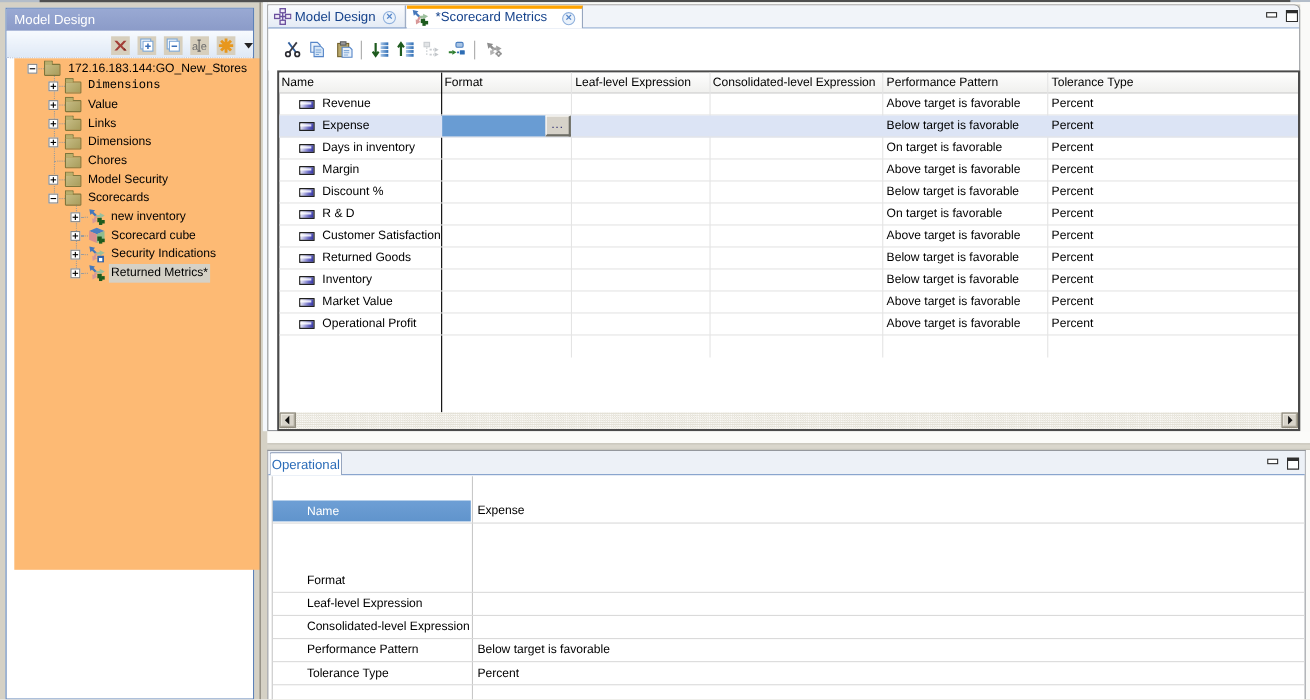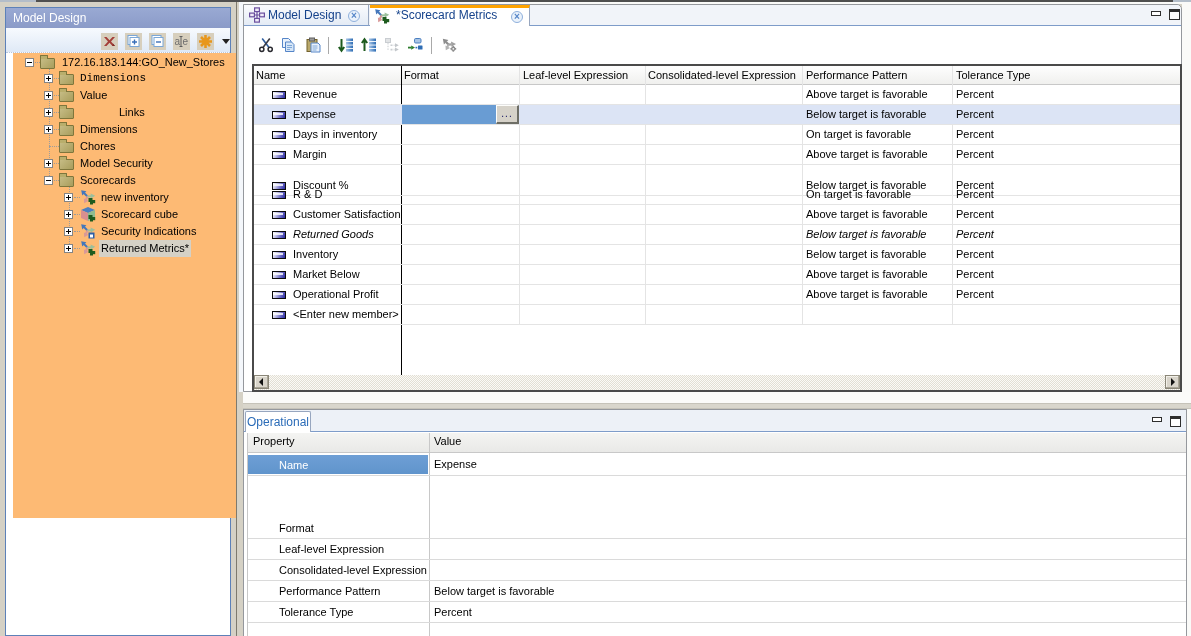--- a/index.html
+++ b/index.html
@@ -131,21 +131,21 @@
           </div>
           <div class="folder" style="left:46px;top:4px;"></div>
           <span style="position:absolute;left:67px;top:0;">Value</span>
         </div>
 <div class="trow" style="left:0;top:51px;">
           <div class="ebox" style="left:31px;top:4px;">
             <span class="h"></span>
             <span class="v"></span>
           </div>
           <div class="folder" style="left:46px;top:4px;"></div>
-          <span style="position:absolute;left:67px;top:0;margin-left:39px;">Links</span>
+          <span style="position:absolute;left:67px;top:0;">Links</span>
         </div>
 <div class="trow" style="left:0;top:68px;">
           <div class="ebox" style="left:31px;top:4px;">
             <span class="h"></span>
             <span class="v"></span>
           </div>
           <div class="folder" style="left:46px;top:4px;"></div>
           <span style="position:absolute;left:67px;top:0;">Dimensions</span>
         </div>
 <div class="trow" style="left:0;top:85px;">
@@ -391,91 +391,81 @@
           <span class="gname">Days in inventory</span>
           <span class="gperf">On target is favorable</span>
           <span class="gtol">Percent</span>
         </div>
 <div class="gr" style="top:79px;">
           <span class="mi"></span>
           <span class="gname">Margin</span>
           <span class="gperf">Above target is favorable</span>
           <span class="gtol">Percent</span>
         </div>
-<div class="gr" style="top:110px;">
+<div class="gr" style="top:99px;">
           <span class="mi"></span>
           <span class="gname">Discount %</span>
           <span class="gperf">Below target is favorable</span>
           <span class="gtol">Percent</span>
         </div>
 <div class="gr" style="top:119px;">
           <span class="mi"></span>
           <span class="gname">R &amp; D</span>
           <span class="gperf">On target is favorable</span>
           <span class="gtol">Percent</span>
         </div>
 <div class="gr" style="top:139px;">
           <span class="mi"></span>
           <span class="gname">Customer Satisfaction</span>
           <span class="gperf">Above target is favorable</span>
           <span class="gtol">Percent</span>
         </div>
-<div class="gr" style="top:159px;font-style:italic;">
+<div class="gr" style="top:159px;">
           <span class="mi"></span>
           <span class="gname">Returned Goods</span>
           <span class="gperf">Below target is favorable</span>
           <span class="gtol">Percent</span>
         </div>
 <div class="gr" style="top:179px;">
           <span class="mi"></span>
           <span class="gname">Inventory</span>
           <span class="gperf">Below target is favorable</span>
           <span class="gtol">Percent</span>
         </div>
 <div class="gr" style="top:199px;">
           <span class="mi"></span>
-          <span class="gname">Market Below</span>
+          <span class="gname">Market Value</span>
           <span class="gperf">Above target is favorable</span>
           <span class="gtol">Percent</span>
         </div>
 <div class="gr" style="top:219px;">
           <span class="mi"></span>
           <span class="gname">Operational Profit</span>
           <span class="gperf">Above target is favorable</span>
           <span class="gtol">Percent</span>
-        </div>
-<div class="gr" style="top:239px;">
-          <span class="mi"></span>
-          <span class="gname">&lt;Enter new member&gt;</span>
-          <span class="gperf"></span>
-          <span class="gtol"></span>
         </div>
 <div id="hscroll">
 <div class="sbtn" style="left:0;"><svg width="13" height="12">
               <path d="M8 2 L4 6 L8 10 z" fill="#111"></path>
             </svg></div>
 <div class="sbtn" style="left:911px;"><svg width="13" height="12">
               <path d="M5 2 L9 6 L5 10 z" fill="#111"></path>
             </svg></div>
 </div>
 </div>
 </div>
 <div class="abs" style="left:243px;top:392px;width:948px;height:11px;background:#FBFBF9;"></div>
 <div id="hsplit"></div>
 <div id="props">
 <div id="pstrip"></div>
       <div id="pline"></div>
       <div id="ptab">Operational</div>
 <div class="mmico" style="left:908px;top:7px;width:10px;height:5px;border:1px solid #2E2E2E;background:#fff;"></div>
 <div class="mmico" style="left:926px;top:6px;width:11px;height:11px;border:1px solid #2E2E2E;border-top-width:3px;background:#fff;"></div>
 <div id="pgrid">
-<div id="pghead">
-          <span class="abs" style="left:5px;top:2px;">Property</span>
-          <span class="abs" style="left:186px;top:2px;">Value</span>
-        </div>
 <div id="pcol" style="position:absolute;left:181px;top:0;width:1px;height:204px;background:#C8C8C8;"></div>
 <div class="pr" style="top:21px;height:22px;">
           <div id="namehl"></div>
           <span class="plabel" style="color:#fff;top:1px;">Name</span>
           <span class="pvalue">Expense</span>
         </div>
 <div class="pr" style="top:85px;">
           <span class="plabel">Format</span>
           <span class="pvalue"></span>
         </div>

